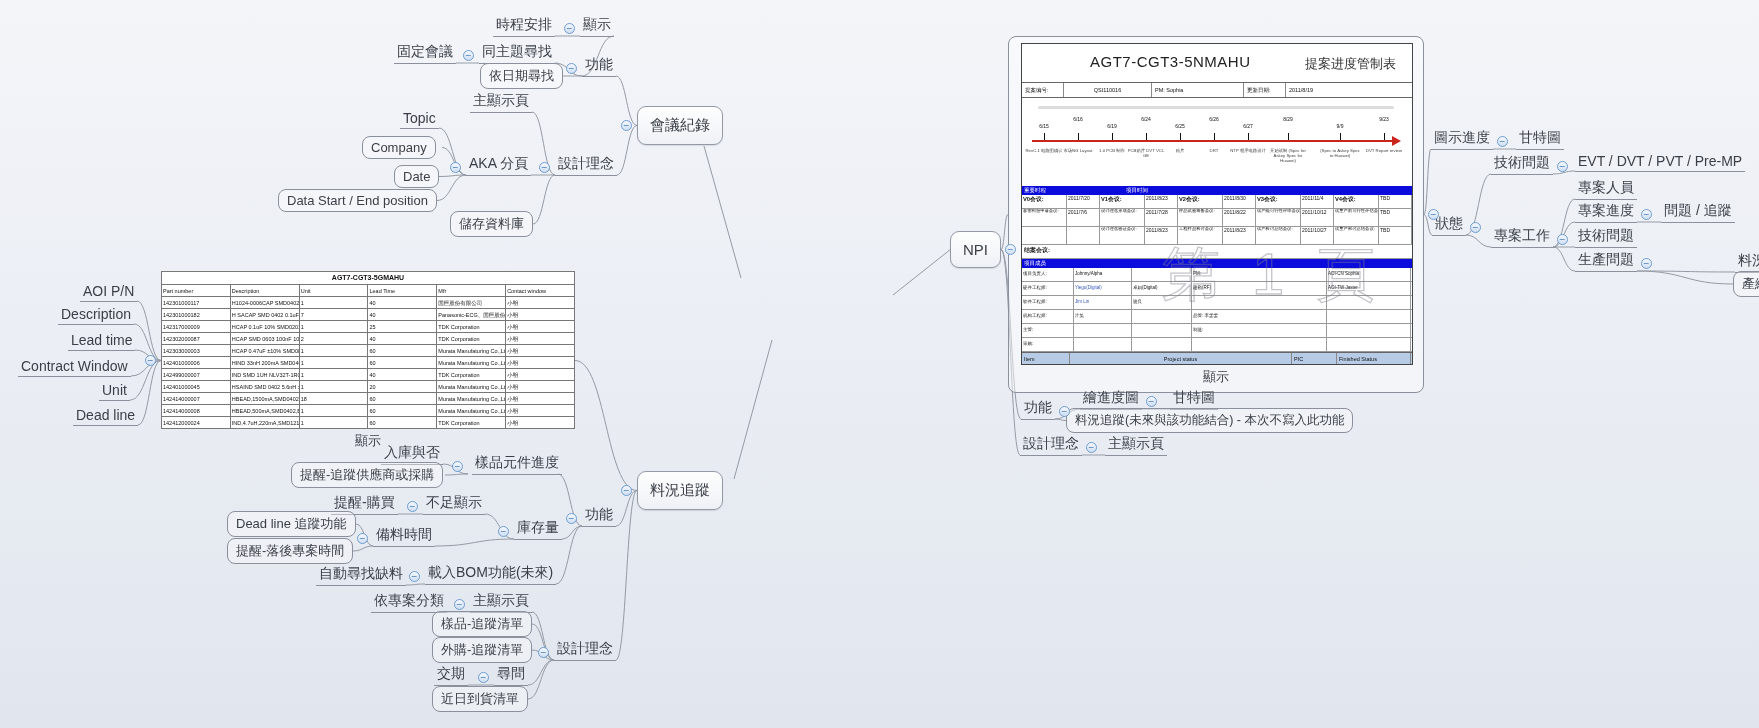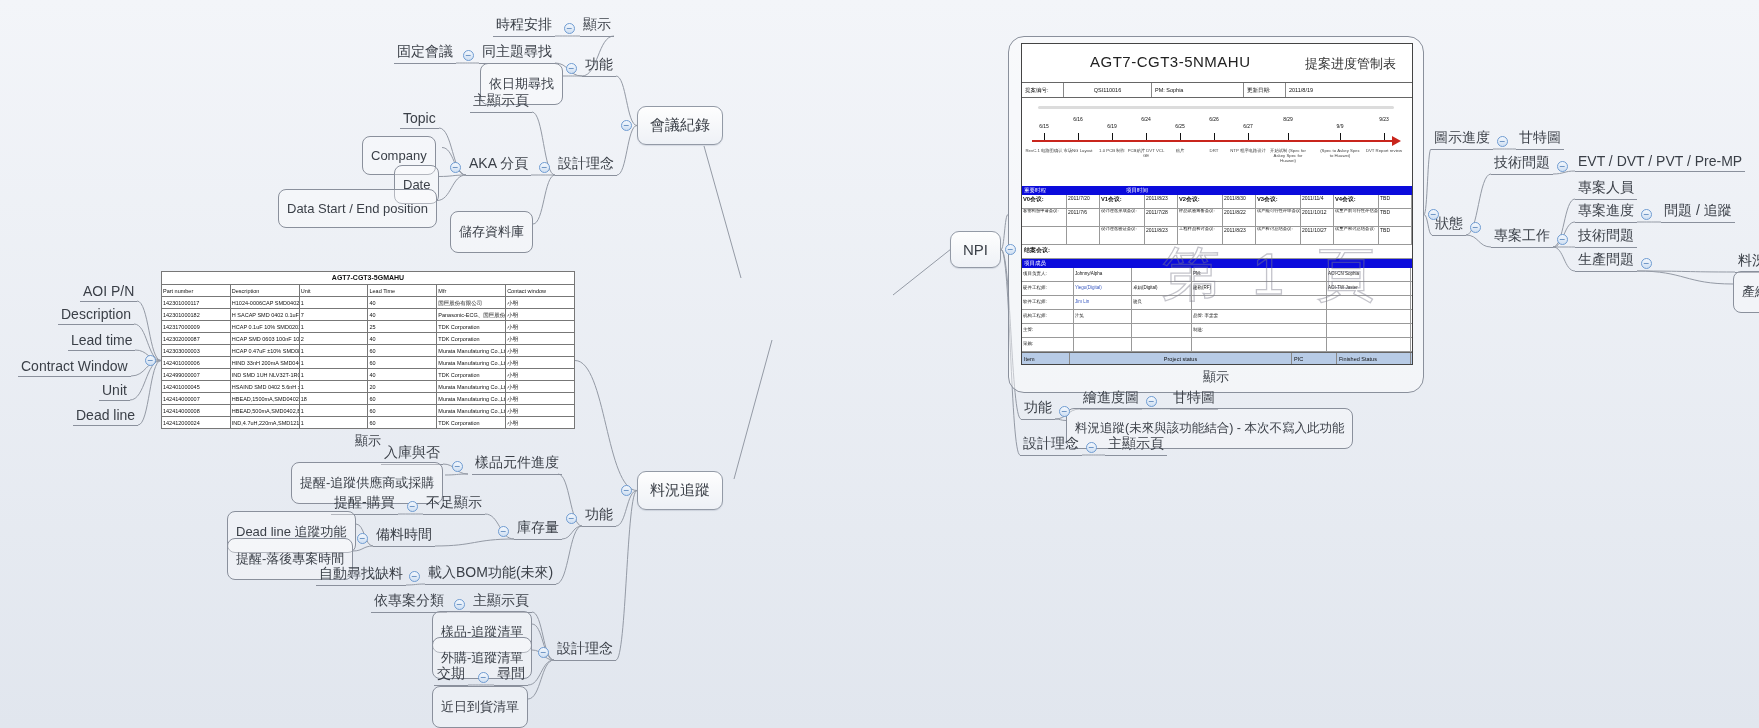--- a/index.html
+++ b/index.html
@@ -9,23 +9,23 @@
   #canvas{position:relative;width:1759px;height:728px;}
   #wires{position:absolute;left:0;top:0;z-index:0;}
 
   .topic{position:absolute;z-index:2;color:#3a3f47;white-space:nowrap;box-sizing:border-box;}
   .topic-central{width:170px;height:62px;display:flex;align-items:center;justify-content:center;
       background:linear-gradient(#ddeefb,#8fc3ef);border:1px solid #7d95ad;border-radius:14px;
       font-size:27px;font-weight:bold;color:#464b55;box-shadow:0 1px 2px rgba(60,80,110,.25);}
   .topic-main{background:linear-gradient(#fefefe,#eef1f6);border:1px solid #939aa6;border-radius:9px;
       padding:9px 12px;font-size:15px;box-shadow:0 1px 1px rgba(60,80,110,.15);}
   .topic-line{font-size:14px;padding:1px 3px 2px;border-bottom:1px solid #8a909c;background:transparent;}
-  .topic-box{font-size:13px;padding:11px 8px;border:1px solid #8a909c;border-radius:8px;
+  .topic-box{font-size:13px;padding:3px 8px;border:1px solid #8a909c;border-radius:8px;
       background:rgba(255,255,255,.35);}
-  .img-node{border:1px solid #8a909c;border-radius:16px;background:rgba(255,255,255,.45);padding:6px 12px;}
+  .img-node{border:1px solid #8a909c;border-radius:8px;background:rgba(255,255,255,.45);padding:6px 12px;}
   .img-caption{text-align:center;font-size:13px;color:#3a3f47;padding-top:3px;}
 
   .collapse{position:absolute;z-index:3;width:11px;height:11px;border-radius:50%;
       border:1px solid #6f9cd2;background:linear-gradient(#f4f8fd,#cfdff2);color:#4a7ab5;
       font-size:10px;line-height:9px;text-align:center;box-sizing:border-box;cursor:pointer;}
 
   
   #parts-node{left:161px;top:271px;width:414px;}
   #parts-table{border-collapse:collapse;table-layout:fixed;width:414px;background:#fff;
       border:1px solid #333;color:#111;}

